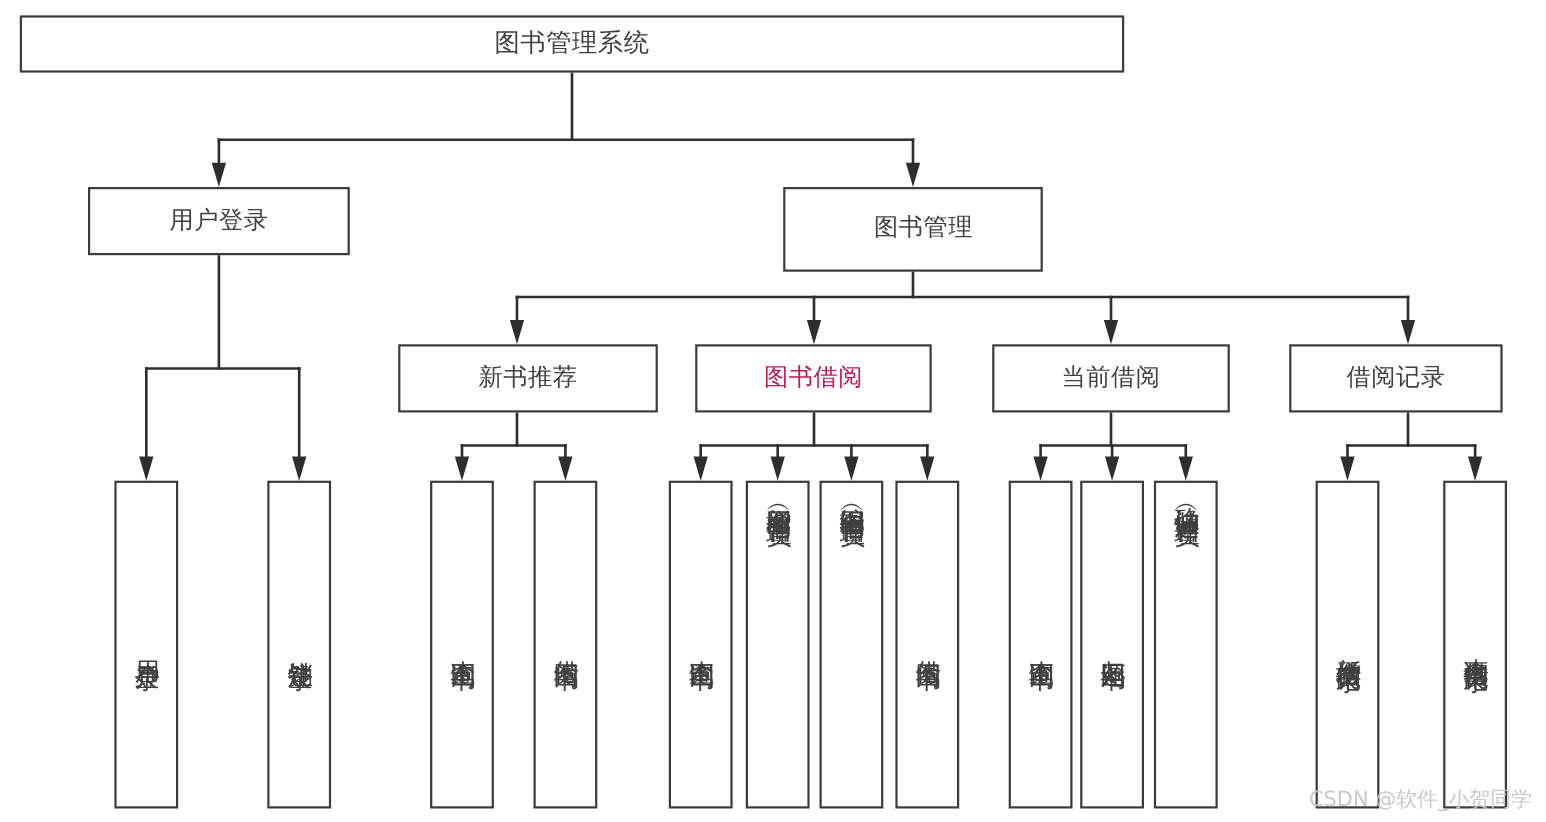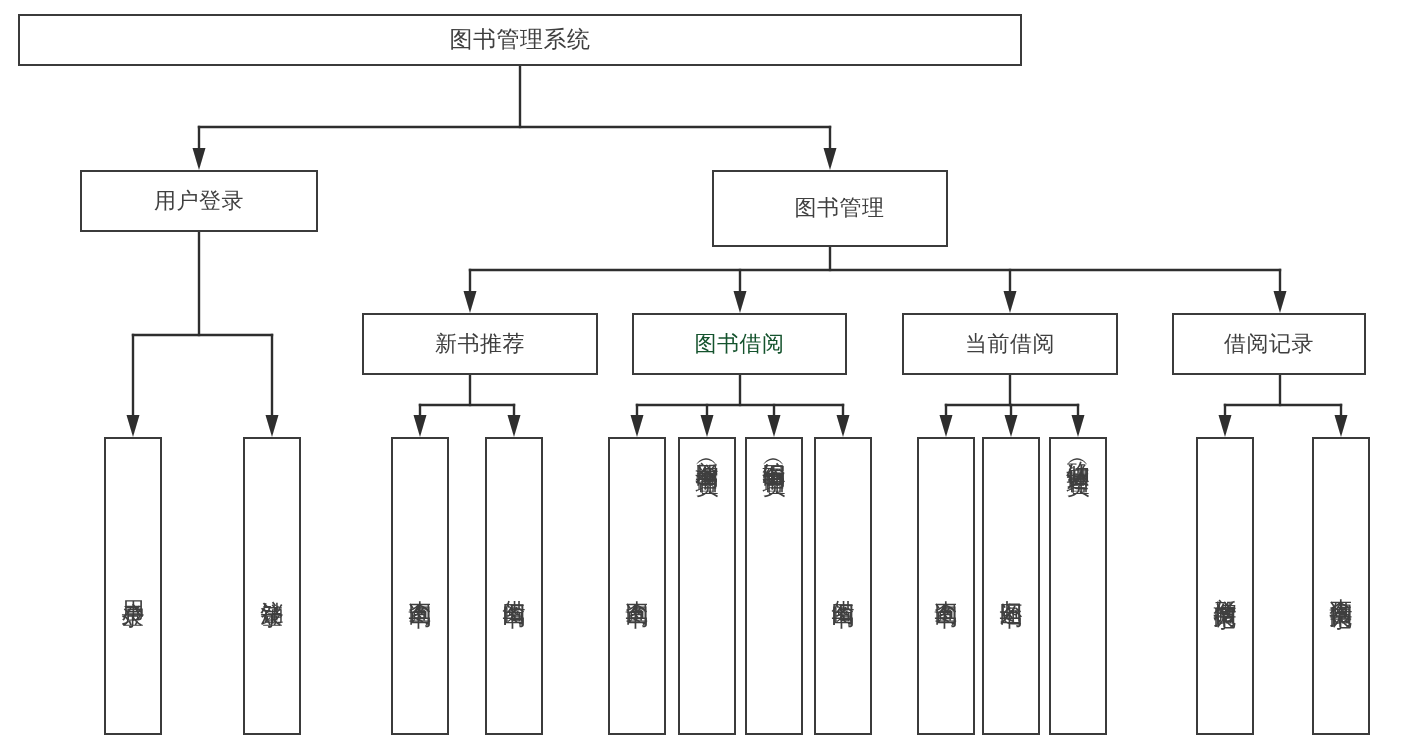--- a/index.html
+++ b/index.html
@@ -156,21 +156,21 @@
       <div class="node horiz" style="left: 80px; top: 170px; width: 238px; height: 62px; border-color: rgb(59, 59, 59); background: rgb(255, 255, 255);">
         <span class="lbl" style="color: rgb(63, 63, 63);">用户登录</span>
       </div>
       <div class="node horiz" style="left: 712px; top: 170px; width: 236px; height: 77px; border-color: rgb(59, 59, 59); background: rgb(255, 255, 255); padding-left: 19px;">
         <span class="lbl" style="color: rgb(63, 63, 63);">图书管理</span>
       </div>
       <div class="node horiz" style="left: 362px; top: 313px; width: 236px; height: 62px; border-color: rgb(59, 59, 59); background: rgb(255, 255, 255);">
         <span class="lbl" style="color: rgb(63, 63, 63);">新书推荐</span>
       </div>
       <div class="node horiz" style="left: 632px; top: 313px; width: 215px; height: 62px; border-color: rgb(59, 59, 59); background: rgb(255, 255, 255);">
-        <span class="lbl" style="color: #14532d;">图书借阅</span>
+        <span class="lbl" style="color: #be185d;">图书借阅</span>
       </div>
       <div class="node horiz" style="left: 902px; top: 313px; width: 216px; height: 62px; border-color: rgb(59, 59, 59); background: rgb(255, 255, 255);">
         <span class="lbl" style="color: rgb(63, 63, 63);">当前借阅</span>
       </div>
       <div class="node horiz" style="left: 1172px; top: 313px; width: 194px; height: 62px; border-color: rgb(59, 59, 59); background: rgb(255, 255, 255);">
         <span class="lbl" style="color: rgb(63, 63, 63);">借阅记录</span>
       </div>
       <div class="node vert" style="left: 104px; top: 437px; width: 58px; height: 298px; border-color: rgb(59, 59, 59); background: rgb(255, 255, 255);">
         <span class="lbl" style="color: rgb(63, 63, 63);">用户登录</span>
       </div>
@@ -205,14 +205,15 @@
         <span class="lbl" style="color: rgb(63, 63, 63);">确认归还（管理员）</span>
       </div>
       <div class="node vert" style="left: 1196px; top: 437px; width: 58px; height: 298px; border-color: rgb(59, 59, 59); background: rgb(255, 255, 255);">
         <span class="lbl" style="color: rgb(63, 63, 63);">新增借阅记录</span>
       </div>
       <div class="node vert" style="left: 1312px; top: 437px; width: 58px; height: 298px; border-color: rgb(59, 59, 59); background: rgb(255, 255, 255);">
         <span class="lbl" style="color: rgb(63, 63, 63);">查询借阅记录</span>
       </div>
     </div>
 
+  <div class="watermark" style="left: 1190px; top: 714px; color: rgb(201, 201, 201);">CSDN @软件_小贺同学</div>
 
 </div>
 
 </body></html>

